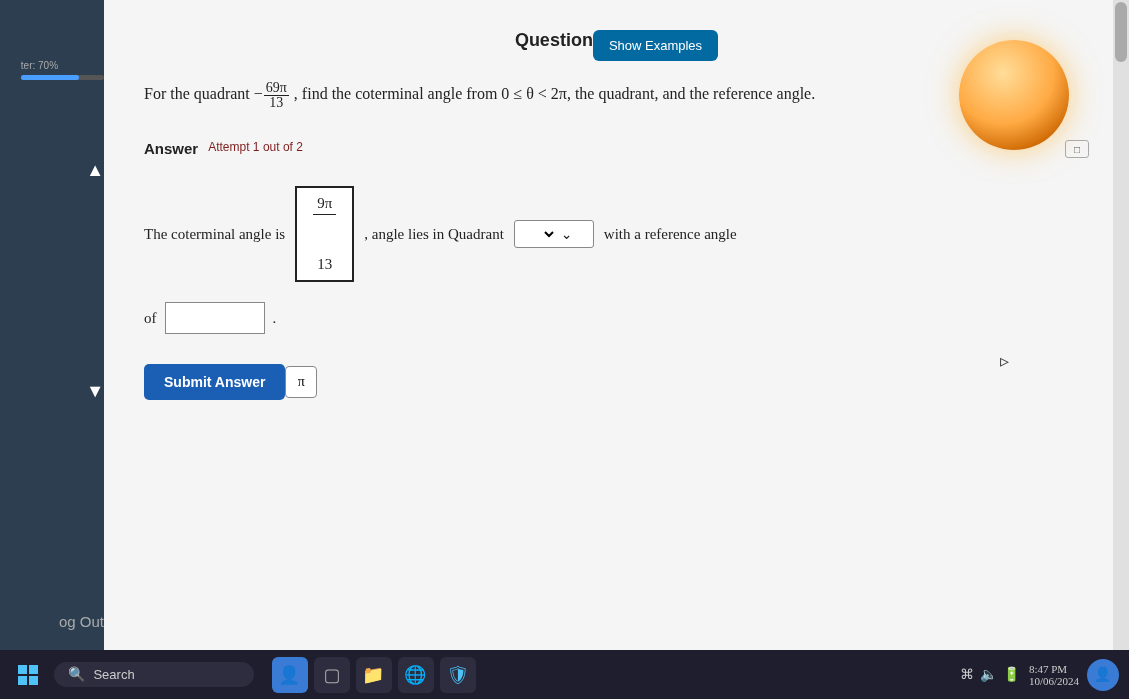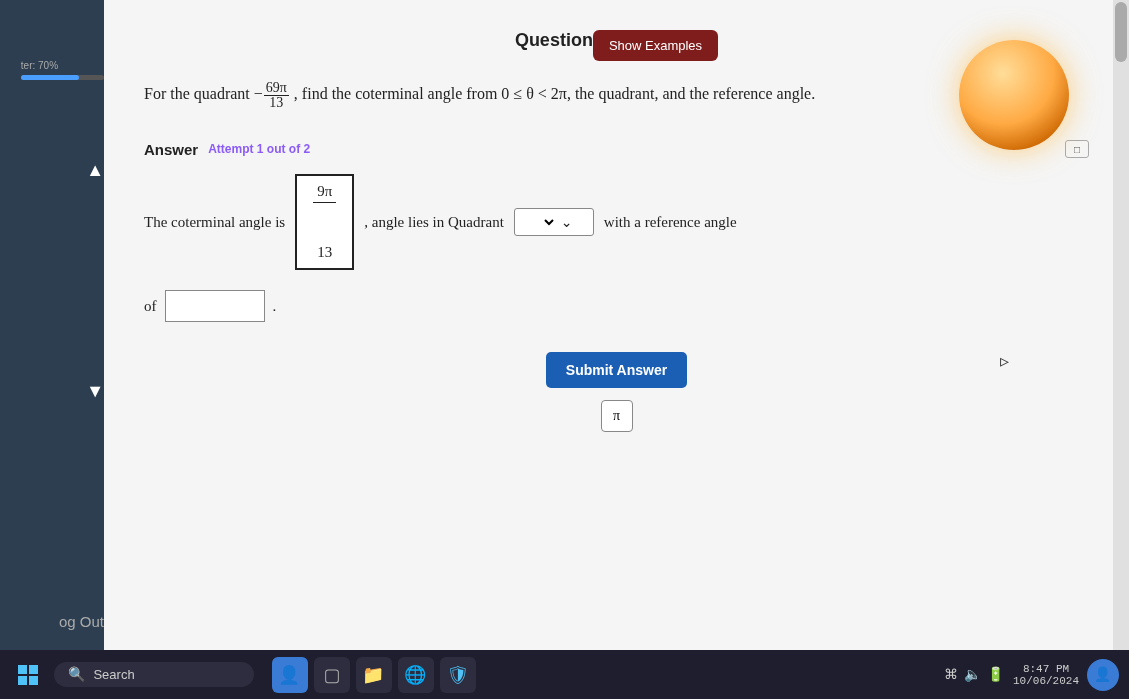--- a/index.html
+++ b/index.html
@@ -138,21 +138,21 @@
     }
 
     .question-title {
       font-size: 18px;
       font-weight: bold;
       font-family: Arial, sans-serif;
       color: #222;
     }
 
     .show-examples-btn {
-      background: #7f1d1d;
+      background: #0369a1;
       color: #fff;
       border: none;
       border-radius: 6px;
       padding: 8px 16px;
       font-size: 13px;
       font-family: Arial, sans-serif;
       cursor: pointer;
       z-index: 2;
       position: relative;
     }
@@ -166,30 +166,29 @@
       max-width: 700px;
       font-family: 'Georgia', serif;
     }
 
     
     .answer-label {
       font-size: 15px;
       font-weight: bold;
       font-family: Arial, sans-serif;
       color: #222;
-      margin-bottom: 16px;
-      display: flex;
-      align-items: center;
+      margin-bottom: 28px;
+      display: flex;
       gap: 10px;
     }
 
     .attempt-text {
       font-size: 12px;
-      font-weight: bold;
-      color: #8b5cf6;
+      font-weight: normal;
+      color: #7f1d1d;
     }
 
     .answer-icon {
       width: 24px;
       height: 18px;
       border: 1px solid #aaa;
       border-radius: 3px;
       display: inline-flex;
       align-items: center;
       justify-content: center;
@@ -271,22 +270,21 @@
       width: 100px;
       height: 32px;
       background: #fff;
       display: inline-block;
     }
 
     
     .submit-row {
       display: flex;
       align-items: center;
-      gap: 12px;
-      flex-direction: column;
+      gap: 0;
     }
 
     .submit-btn {
       background: #1a5fb4;
       color: #fff;
       border: none;
       border-radius: 5px;
       padding: 10px 20px;
       font-size: 14px;
       font-family: Arial, sans-serif;
@@ -403,22 +401,22 @@
       display: flex;
       align-items: center;
       gap: 6px;
       color: #ccc;
       font-size: 14px;
     }
 
     .taskbar-clock {
       color: #ccc;
       font-size: 11px;
-      font-family: Liberation Mono, monospace;
-      text-align: center;
+      font-family: Liberation Serif, serif;
+      text-align: left;
     }
 
     .taskbar-user-icon {
       width: 32px;
       height: 32px;
       background: #3a7bd5;
       border-radius: 50%;
       display: flex;
       align-items: center;
       justify-content: center;

